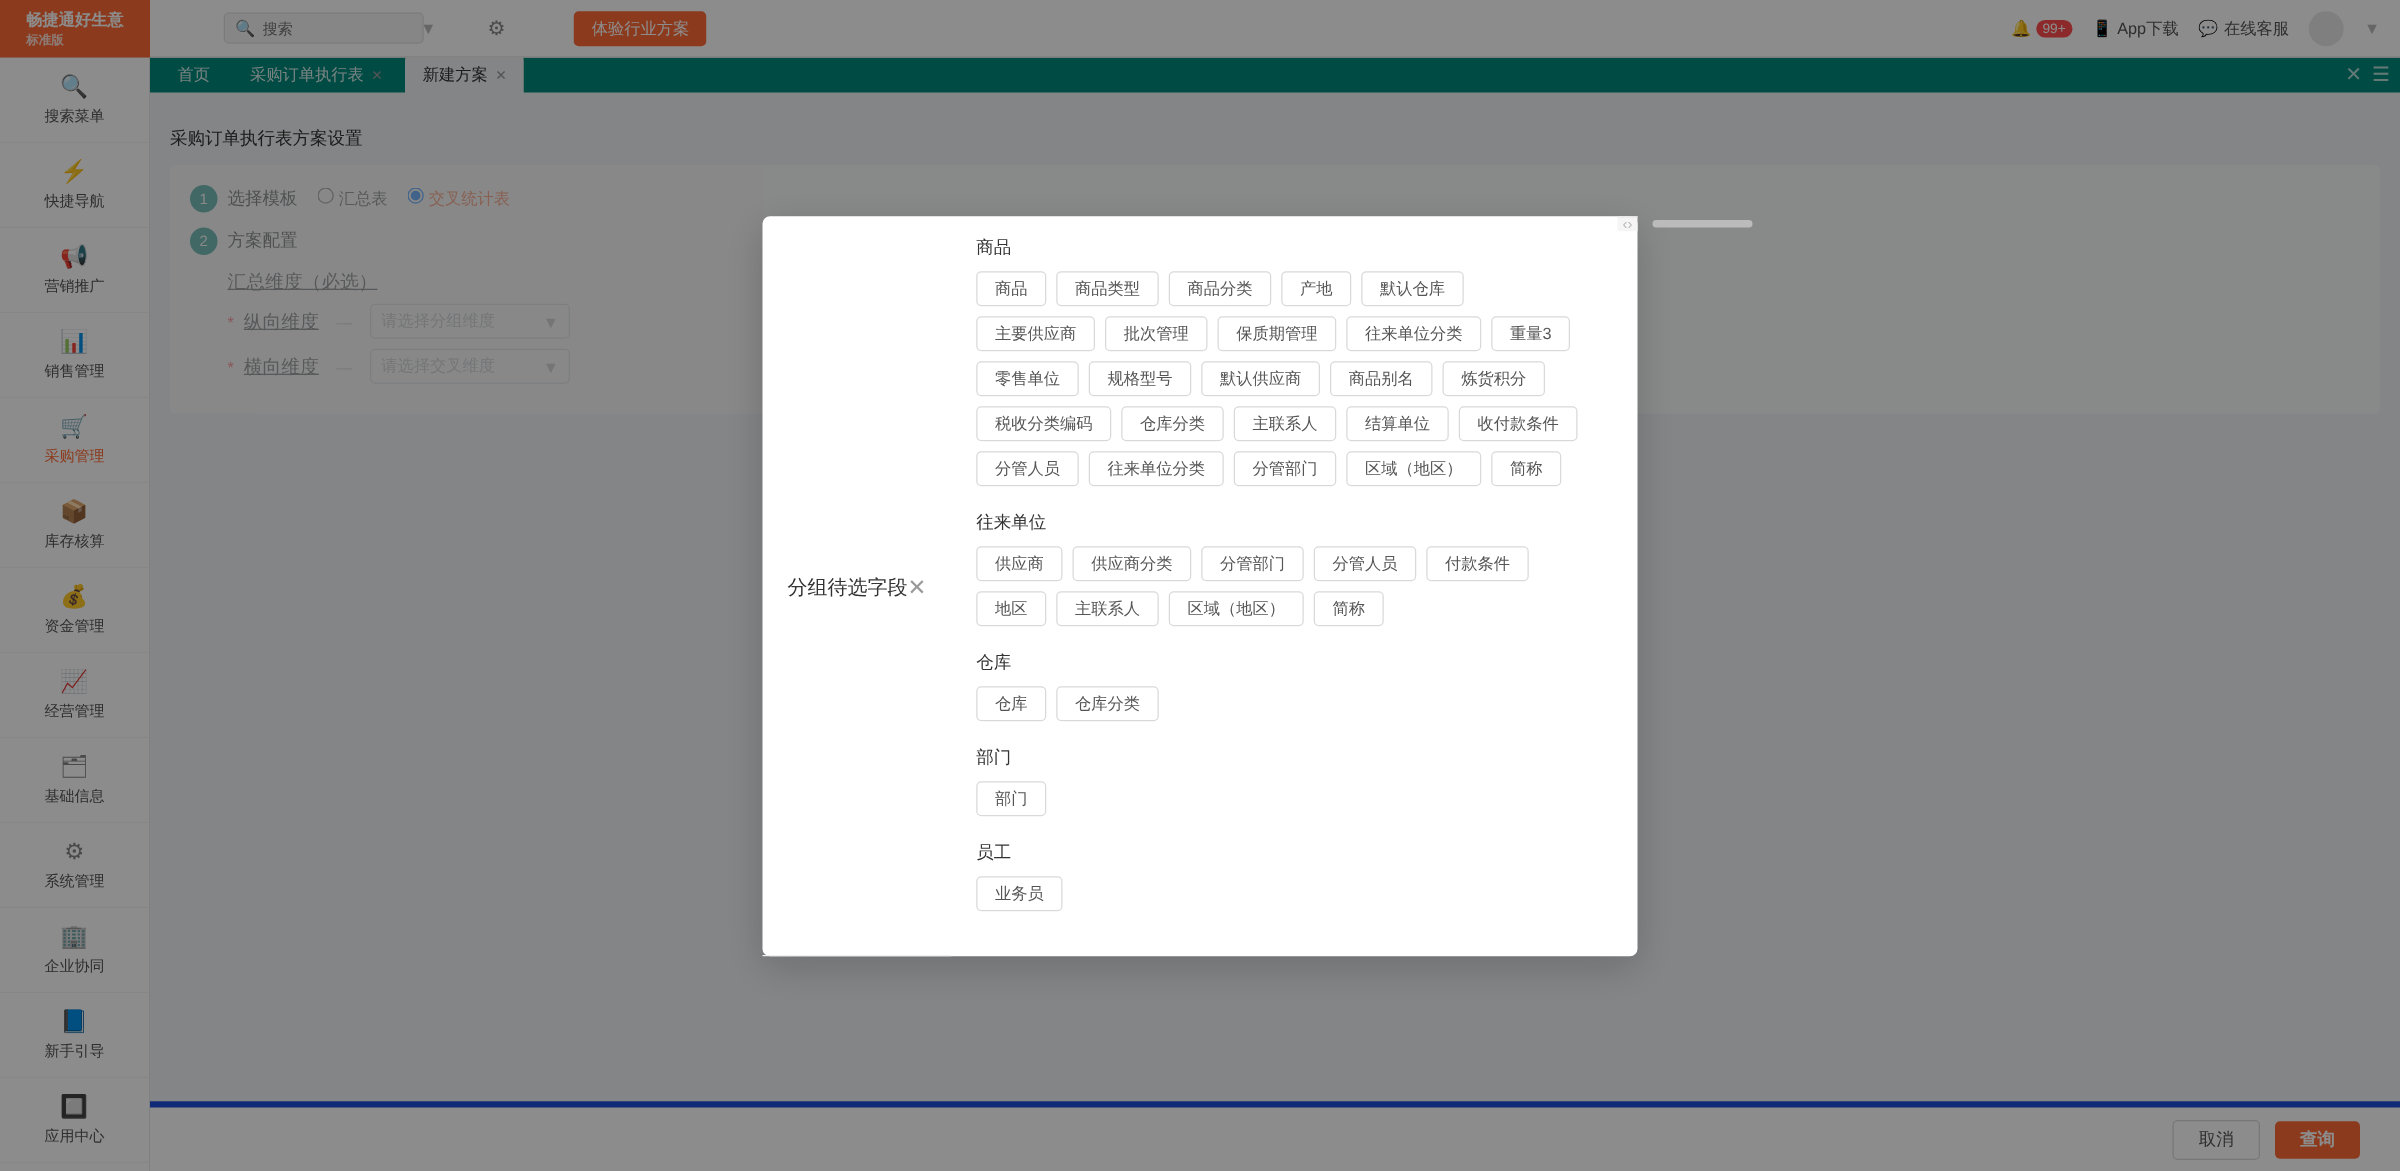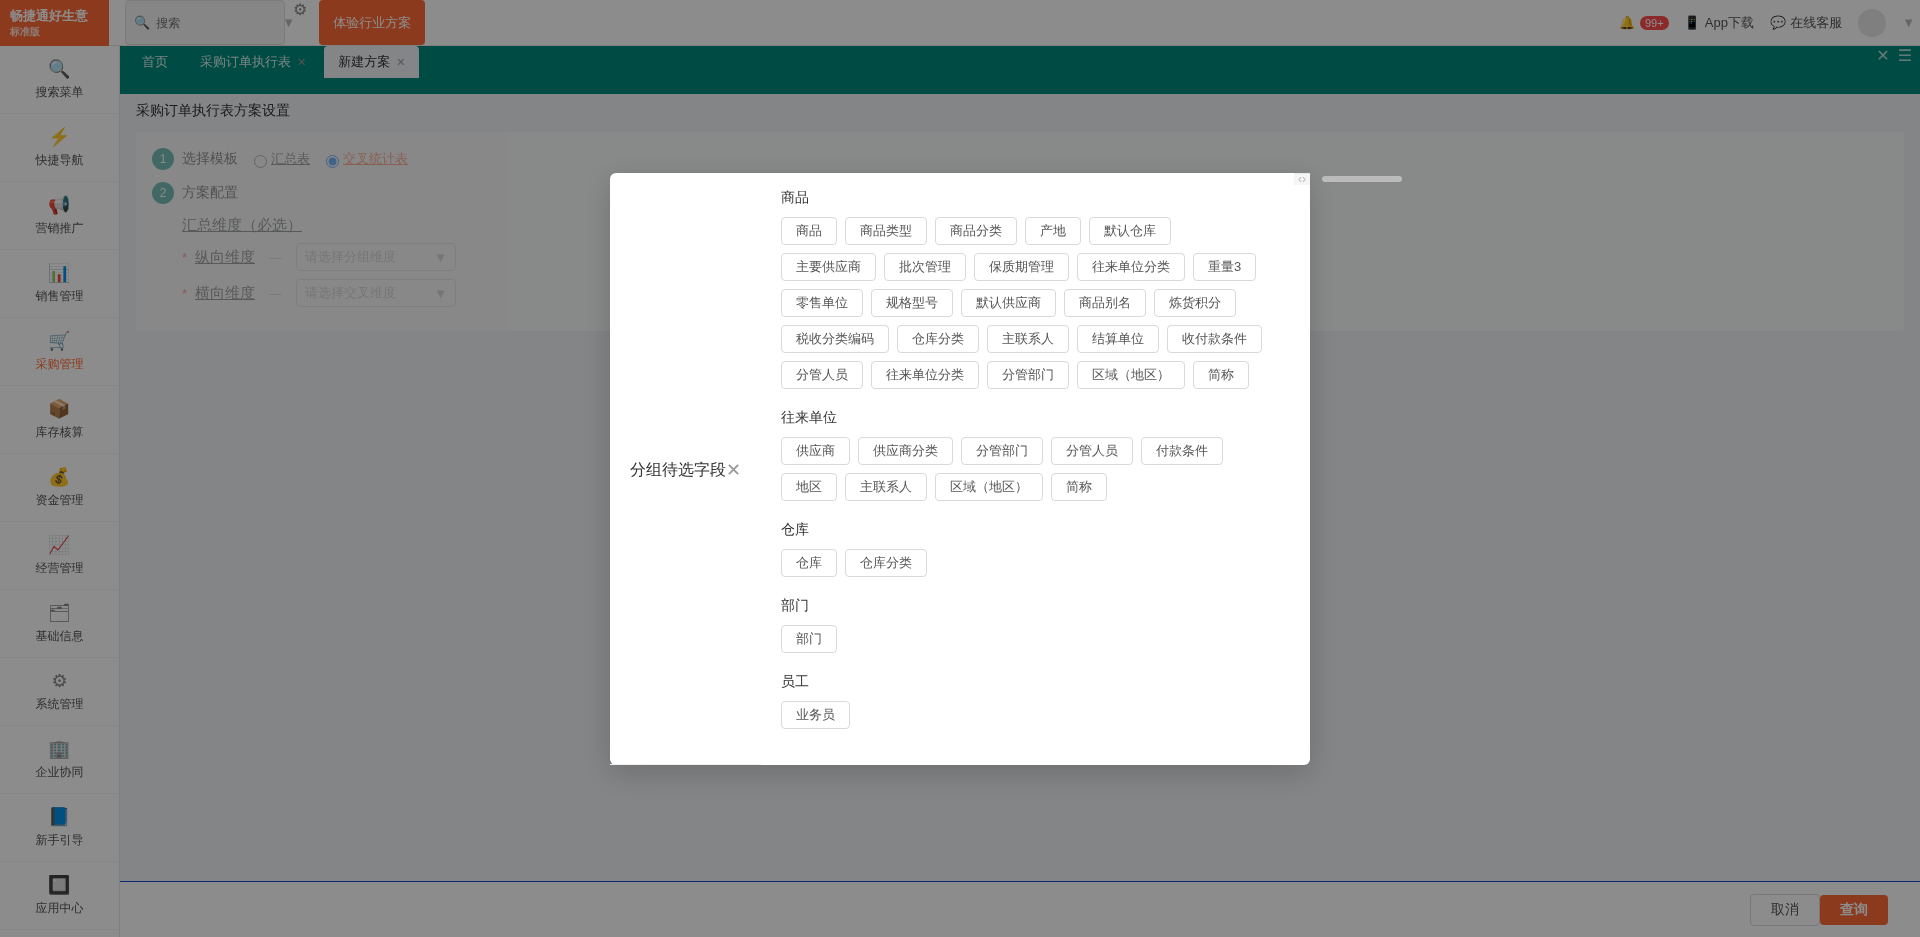--- a/index.html
+++ b/index.html
@@ -3,23 +3,24 @@
   <meta charset="utf-8">
   <style>
     * { box-sizing: border-box; margin: 0; padding: 0; }
     body { font-family: 'Microsoft YaHei', Arial, sans-serif; font-size: 13px; background: #f0f2f5; overflow: hidden; }
 
     
     .topbar {
       height: 46px;
       background: #fff;
       display: flex;
-      padding: 0 5px;
+      align-items: center;
+      padding: 0 16px;
       border-bottom: 1px solid #e8e8e8;
-      position: fixed; top: 0; left: 0; right: 0; z-index: 100;
+      position: fixed; top: 0; left: 0; right: 0; z-index: 100; gap: 43px;
     }
     .topbar-logo {
       width: 120px;
       height: 46px;
       background: #ff6b35;
       display: flex; align-items: center; justify-content: center;
       color: white; font-size: 14px; font-weight: bold;
       margin-left: -16px;
     }
     .topbar-search {
@@ -58,24 +59,24 @@
     .badge {
       background: #ff4d4f;
       color: white;
       border-radius: 10px;
       padding: 1px 5px;
       font-size: 11px;
     }
 
     
     .tabs-bar {
-      height: 48px;
+      height: 28px;
       background: #00897b;
       display: flex;
-      align-items: flex-start;
+      align-items: center;
       padding: 0 8px;
       position: fixed; top: 46px; left: 120px; right: 0; z-index: 99;
       gap: 4px;
     }
     .tab-item {
       height: 32px;
       padding: 0 14px;
       display: flex; align-items: center; gap: 6px;
       border-radius: 4px 4px 0 0;
       cursor: pointer;
@@ -211,23 +212,24 @@
     }
     .scrollbar-thumb {
       width: 80px; height: 6px; background: #bbb; border-radius: 3px; position: absolute; left: 20px;
     }
 
     
     .modal-footer-outside {
       position: fixed; bottom: 0; left: 0; right: 0;
       height: 56px;
       background: #fff;
-      border-top: 1px solid #1d4ed8;
+      border-top: 5px solid #1d4ed8;
       display: flex; align-items: center; justify-content: flex-end;
       padding: 0 32px;
+      gap: 12px;
       z-index: 1;
     }
     .btn-cancel {
       border: 1px solid #d9d9d9;
       background: #fff;
       border-radius: 4px;
       padding: 6px 20px;
       font-size: 14px;
       cursor: pointer;
       color: #555;
@@ -250,21 +252,21 @@
     .step-num {
       width: 22px; height: 22px;
       border-radius: 50%;
       background: #00897b;
       color: white; font-size: 12px;
       display: flex; align-items: center; justify-content: center;
       flex-shrink: 0;
     }
     .step-label { font-size: 14px; color: #333; font-weight: 500; }
     .radio-group { display: flex; gap: 16px; align-items: center; margin-left: 8px; }
-    .radio-item { display: flex; gap: 4px; align-items: flex-end; cursor: pointer; font-size: 13px; color: #555; text-decoration: underline; }
+    .radio-item { display: flex; gap: 4px; align-items: flex-start; cursor: pointer; font-size: 13px; color: #555; }
     .radio-checked { color: #ff6b35; }
 
     .form-row { display: flex; align-items: center; gap: 8px; margin-bottom: 8px; }
     .form-label { font-size: 15px; color: #555; white-space: nowrap; text-decoration: underline; }
     .form-required { color: #ff4d4f; }
     .form-select {
       border: 1px solid #d9d9d9; border-radius: 4px;
       padding: 4px 8px; font-size: 13px; color: #bbb;
       min-width: 160px; cursor: pointer;
       display: flex; align-items: center; justify-content: space-between;

